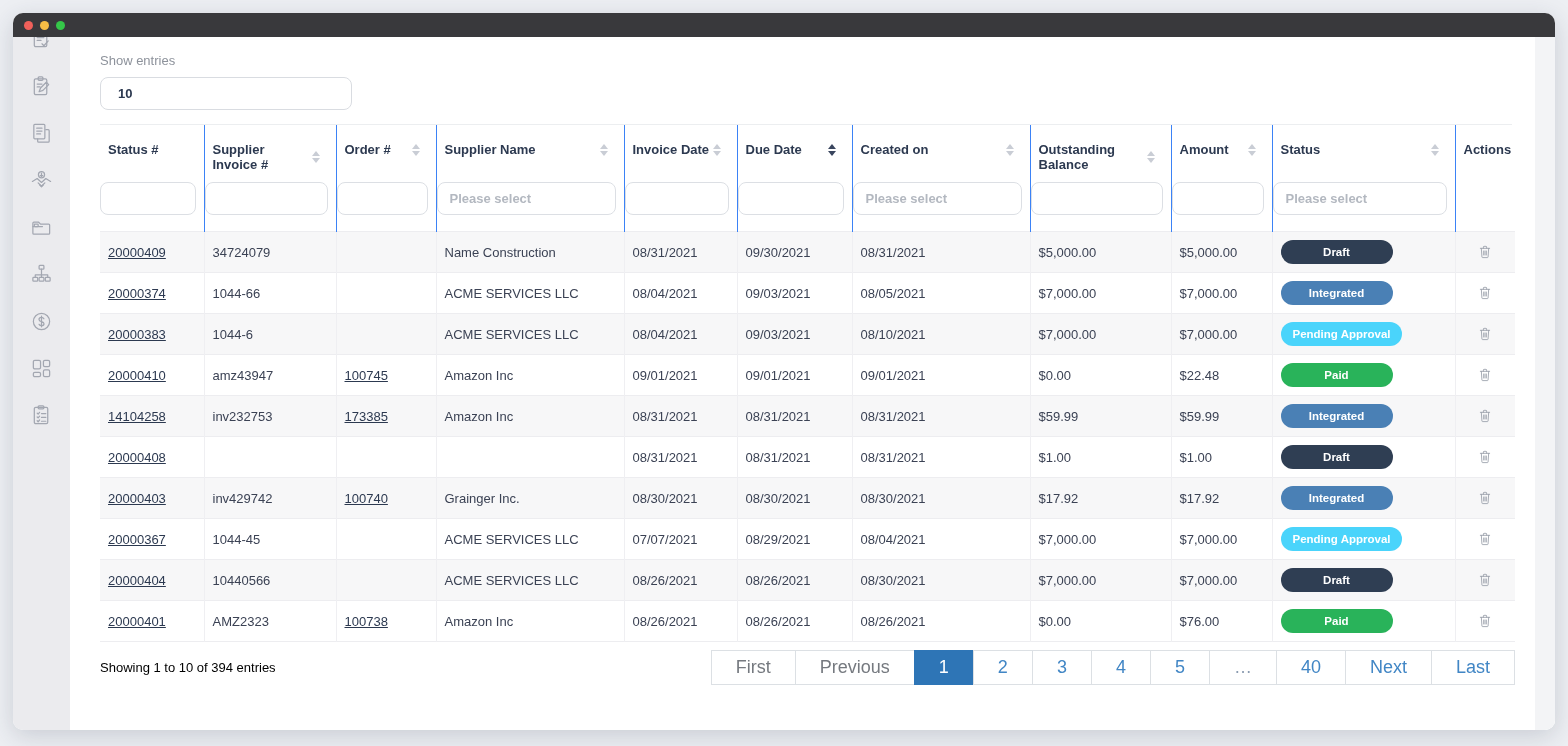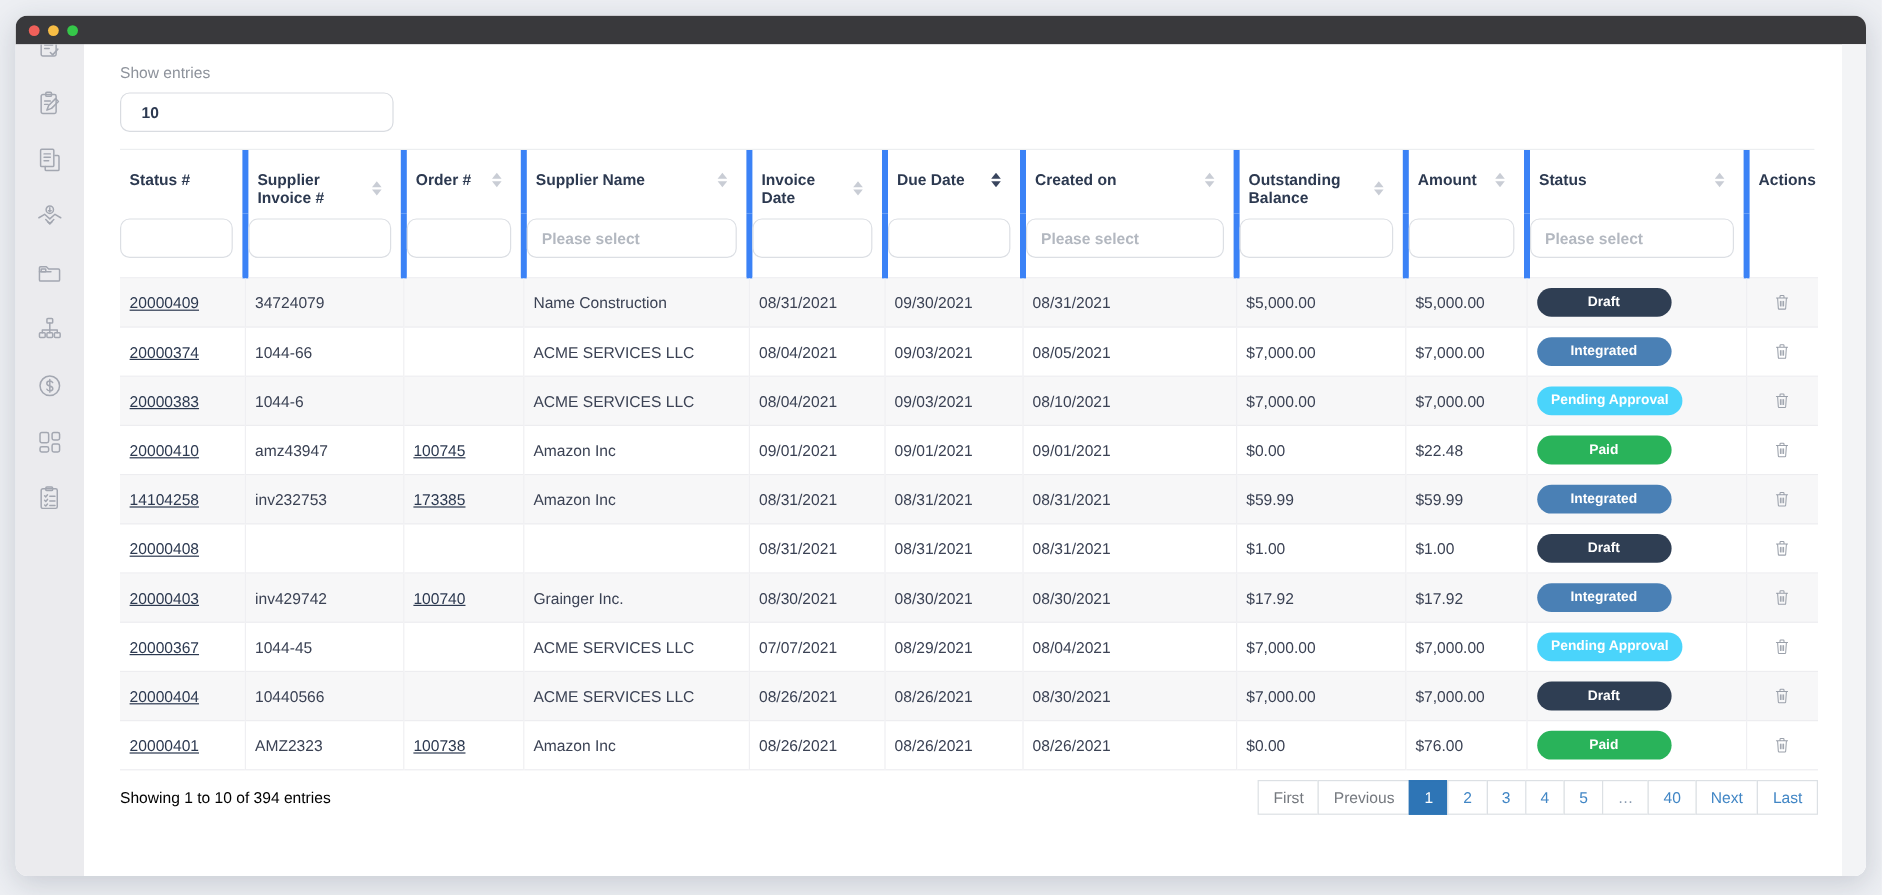--- a/index.html
+++ b/index.html
@@ -20,21 +20,21 @@
   .sb-item { width:24px; height:24px; margin-top:23px; color:#a3a7b1; display:flex;
              align-items:center; justify-content:center; flex:0 0 auto; }
   .sb-item:first-child { margin-top:-10px; }
   .sb-item svg { width:23px; height:23px; stroke:#a3a7b1; fill:none; stroke-width:1.3;
                  stroke-linecap:round; stroke-linejoin:round; }
 
   .main { flex:1; background:#fff; position:relative; padding:16px 0 0 30px; }
   .scroll-strip { position:absolute; right:0; top:0; bottom:0; width:20px; background:#f3f4f6; }
 
   .show-entries-label { font-size:13px; color:#8d929b; }
-  .show-entries-box { margin-top:9px; width:228px; height:33px; border:1px solid #d9dce1;
+  .show-entries-box { margin-top:9px; width:252px; height:33px; border:1px solid #d9dce1;
                       border-radius:8px; display:flex; align-items:center; padding-left:17px;
                       font-size:13px; font-weight:bold; color:#2c3950; background:#fff; cursor:pointer; }
   .top-divider { margin-top:14px; width:1412px; border-top:1px solid #eceef0; }
 
   table.grid { border-collapse:collapse; table-layout:fixed; width:1415px; }
   .grid th { text-align:left; font-size:13px; font-weight:bold; color:#2c3950;
              padding:17px 8px 6px 8px; vertical-align:top; }
   .grid th .th-inner { display:flex; align-items:center; }
   .sort { display:inline-flex; flex-direction:column; gap:2px; margin-left:auto; margin-right:8px; }
   .sort .up   { width:0;height:0;border-left:4px solid transparent;border-right:4px solid transparent;
@@ -48,35 +48,35 @@
   .filter-input { width:100%; height:33px; border:1px solid #dcdfe4; border-radius:8px;
                   padding:0 12px; font-size:13px; color:#3b4254; background:#fff;
                   font-family:"Liberation Sans", sans-serif; }
   .filter-input::placeholder { color:#b3b8c0; font-weight:bold; }
 
   .grid tbody tr { height:41px; border-top:1px solid #ededf0; }
   .grid tbody tr:last-child { border-bottom:1px solid #ededf0; }
   .grid tbody tr:nth-child(odd) { background:#f7f7f8; }
   .grid tbody td { font-size:13px; color:#3b4254; padding:0 8px; border-left:1px solid #efeff2; }
   .grid tbody td:first-child { border-left:none; }
-  .grid th, .grid td.filter-cell { border-left:5px solid #3b82f6; }
+  .grid th, .grid td.filter-cell { border-left:1px solid #3b82f6; }
   .grid th:first-child, .grid td.filter-cell:first-child { border-left:none; }
 
   .cell-link { color:#2c3950; text-decoration:underline; cursor:pointer;margin-top:40px; }
   .badge { display:inline-block; min-width:112px; padding:6px 12px; border-radius:15px;
            color:#fff; font-size:11.5px; font-weight:bold; text-align:center; }
   .trash-btn { background:none; border:none; cursor:pointer; display:block; margin:0 auto; padding:2px; }
   .trash-btn svg { width:16px; height:18px; stroke:#9aa0aa; fill:none; stroke-width:1.3;
                    stroke-linecap:round; stroke-linejoin:round; display:block; }
 
   .table-footer { width:1415px; display:flex; justify-content:space-between; align-items:center;
                   margin-top:8px; }
   .footer-info { font-size:13px; color:#000000; }
   .pagination { display:inline-flex; }
-  .page-btn { font-size:13px; padding:6px 12px; border:1px solid #dce0e4; margin-left:-1px;
+  .page-btn { font-size:18px; padding:6px 24px; border:1px solid #dce0e4; margin-left:-1px;
               background:#fff; color:#4186c5; cursor:pointer; user-select:none;text-align:center; }
   .page-btn.disabled { color:#75797f; cursor:default; }
   .page-btn.active { background:#2e75b6; border-color:#2e75b6; color:#fff; }
   .page-btn.ellipsis { color:#8a9bb0; cursor:default; }
 </style>
 </head>
 <body>
 
 <div class="mac-window">
   <div class="titlebar">

